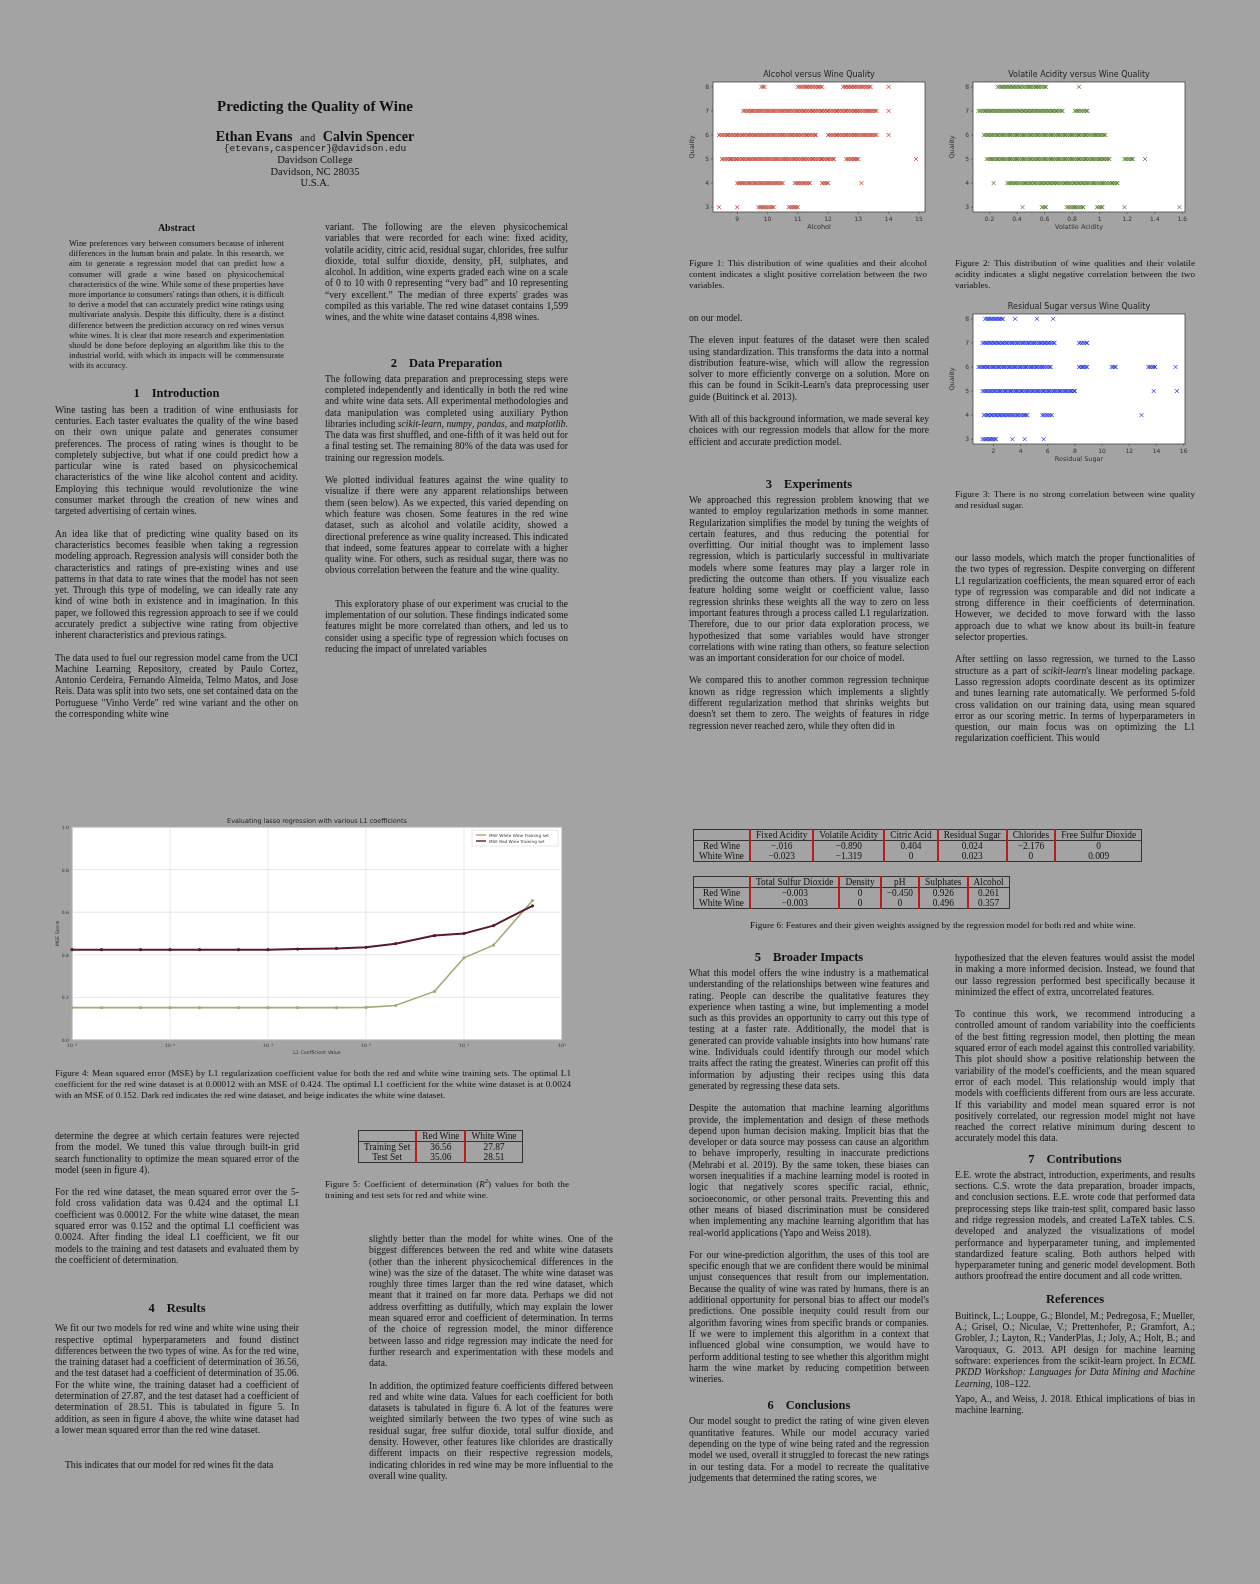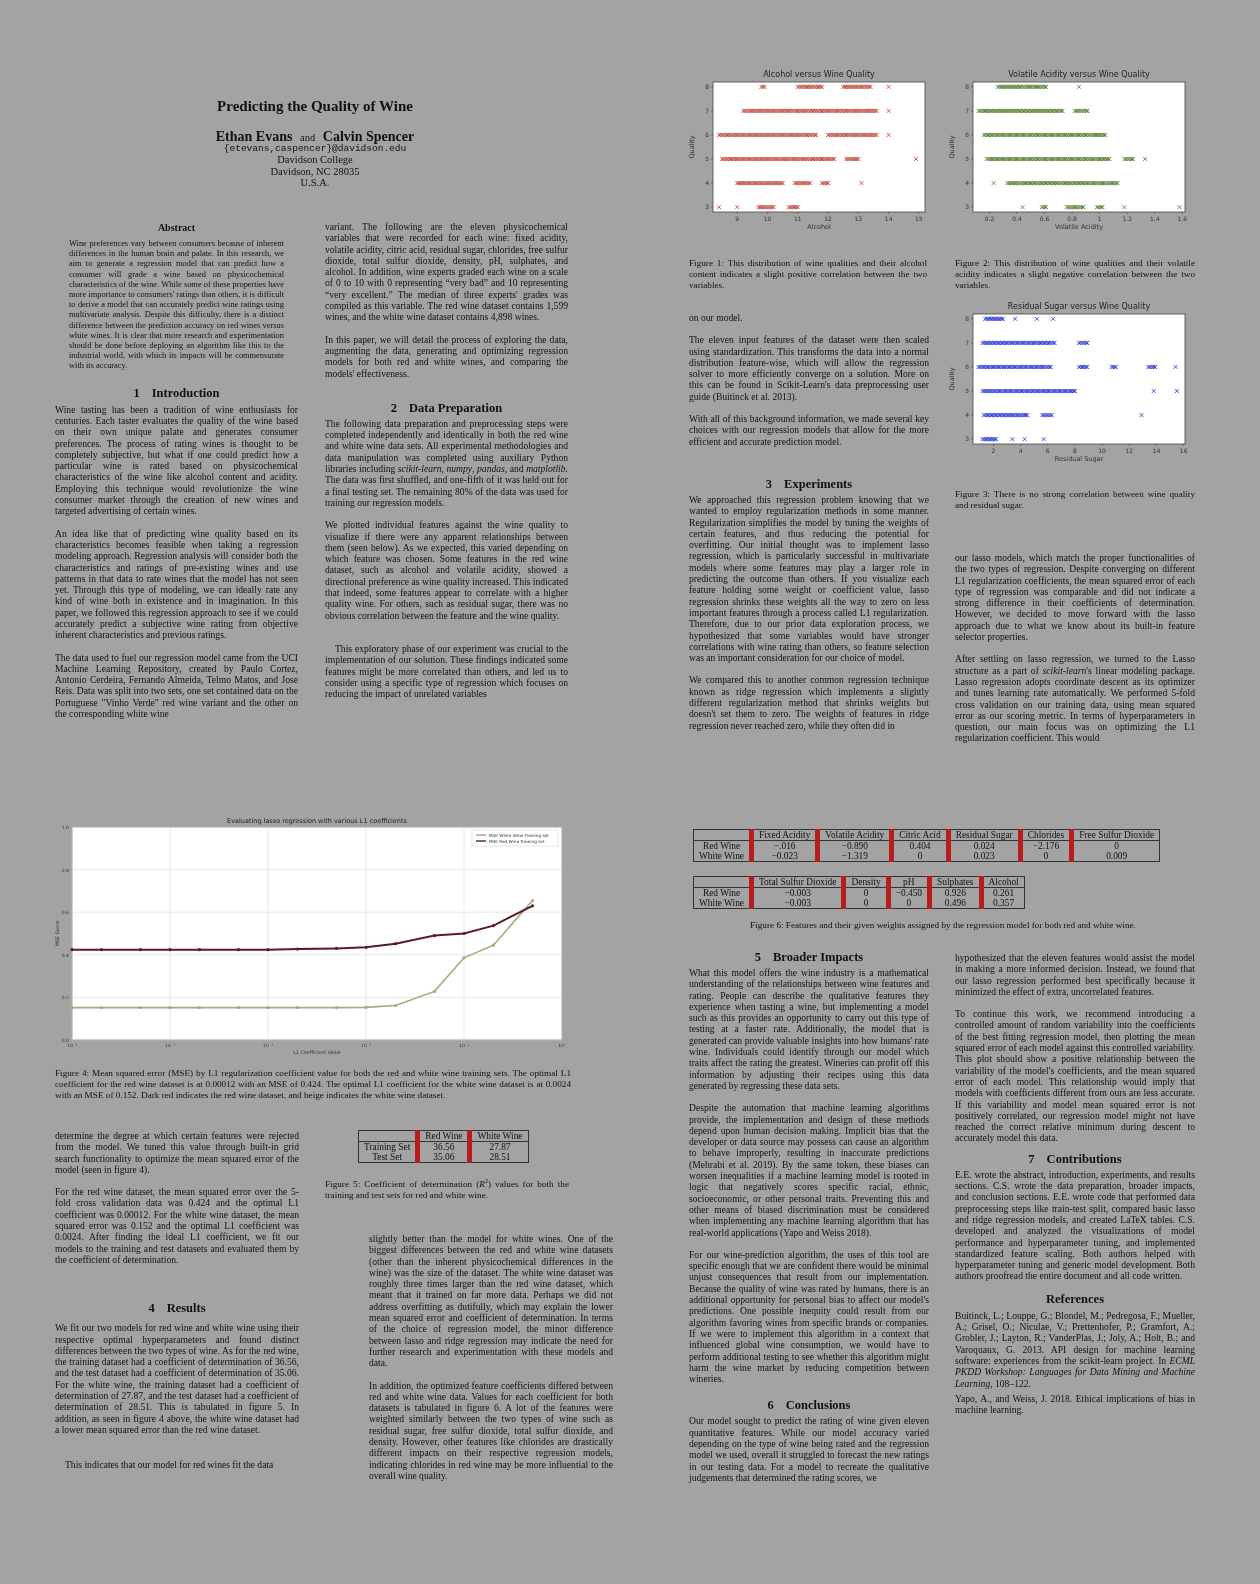--- a/index.html
+++ b/index.html
@@ -14,21 +14,21 @@
   .cap{font-size:9.2px;line-height:11px;text-align:justify;margin:0;}
   .title{position:absolute;left:55px;width:520px;top:98px;text-align:center;font-weight:bold;font-size:15px;}
   .authors{position:absolute;left:55px;width:520px;top:131px;text-align:center;font-size:10.5px;line-height:11.2px;}
   .authors .names b{font-size:14px;}
   .mono{font-family:"Liberation Mono","DejaVu Sans Mono",monospace;font-size:9.5px;}
   .chart-title{font-family:"DejaVu Sans",sans-serif;font-size:8px;fill:#222;}
   .tick{font-family:"DejaVu Sans",sans-serif;font-size:6px;fill:#333;}
   .axlab{font-family:"DejaVu Sans",sans-serif;font-size:6.5px;fill:#333;}
   table.t{border-collapse:collapse;font-size:9.4px;line-height:10px;}
   table.t td, table.t th{padding:0 5px;text-align:center;font-weight:normal;}
-  table.t .bl{border-left:5px solid #b91c1c;}
+  table.t .bl{border-left:2px solid #b91c1c;}
   table.t .bt{border-top:1px solid #333;}
   table.t{border:1px solid #333;}
   i{font-style:italic;}
 </style>
 </head>
 <body>
 
 <div class="page" style="left:0;top:0;width:630px;height:790px;">
   <div class="title">Predicting the Quality of Wine</div>
   <div class="authors">
@@ -55,21 +55,20 @@
     <p class="p" style="margin-top:3px">Wine tasting has been a tradition of wine enthusiasts for centuries. Each taster evaluates the quality of the wine based on their own unique palate and generates consumer preferences. The process of rating wines is thought to be completely subjective, but what if one could predict how a particular wine is rated based on physicochemical characteristics of the wine like alcohol content and acidity. Employing this technique would revolutionize the wine consumer market through the creation of new wines and targeted advertising of certain wines.</p>
     <div class="gap"></div>
     <p class="p">An idea like that of predicting wine quality based on its characteristics becomes feasible when taking a regression modeling approach. Regression analysis will consider both the characteristics and ratings of pre-existing wines and use patterns in that data to rate wines that the model has not seen yet. Through this type of modeling, we can ideally rate any kind of wine both in existence and in imagination. In this paper, we followed this regression approach to see if we could accurately predict a subjective wine rating from objective inherent characteristics and previous ratings.</p>
     <div class="gap"></div>
     <p class="p">The data used to fuel our regression model came from the UCI Machine Learning Repository, created by Paulo Cortez, Antonio Cerdeira, Fernando Almeida, Telmo Matos, and Jose Reis. Data was split into two sets, one set contained data on the Portuguese "Vinho Verde" red wine variant and the other on the corresponding white wine</p>
   </div>
 
   <div class="col" style="left:325px;top:221px;width:243px;">
     <p class="p">variant. The following are the eleven physicochemical variables that were recorded for each wine: fixed acidity, volatile acidity, citric acid, residual sugar, chlorides, free sulfur dioxide, total sulfur dioxide, density, pH, sulphates, and alcohol. In addition, wine experts graded each wine on a scale of 0 to 10 with 0 representing “very bad” and 10 representing “very excellent.” The median of three experts' grades was compiled as this variable. The red wine dataset contains 1,599 wines, and the white wine dataset contains 4,898 wines.</p>
     <div class="gap"></div>
-    <p class="p">In this paper, we will detail the process of exploring the data, augmenting the data, generating and optimizing regression models for both red and white wines, and comparing the models' effectiveness.</p>
     <div style="height:22px"></div>
     <div class="h">
       <span class="n">2</span><span>Data Preparation</span>
     </div>
     <p class="p" style="margin-top:2px"><span>The following data preparation and preprocessing steps were completed independently and identically in both the red wine and white wine data sets. All experimental methodologies and data manipulation was completed using auxiliary Python libraries including </span><i>scikit-learn</i>, <i>numpy</i>, <i>pandas</i>, and <i>matplotlib</i><span>. The data was first shuffled, and one-fifth of it was held out for a final testing set. The remaining 80% of the data was used for training our regression models.</span></p>
     <div class="gap"></div>
     <p class="p">We plotted individual features against the wine quality to visualize if there were any apparent relationships between them (seen below). As we expected, this varied depending on which feature was chosen. Some features in the red wine dataset, such as alcohol and volatile acidity, showed a directional preference as wine quality increased. This indicated that indeed, some features appear to correlate with a higher quality wine. For others, such as residual sugar, there was no obvious correlation between the feature and the wine quality.</p>
     <div style="height:22px"></div>
     <p class="p" style="text-indent:10px">This exploratory phase of our experiment was crucial to the implementation of our solution. These findings indicated some features might be more correlated than others, and led us to consider using a specific type of regression which focuses on reducing the impact of unrelated variables</p>
   </div>

